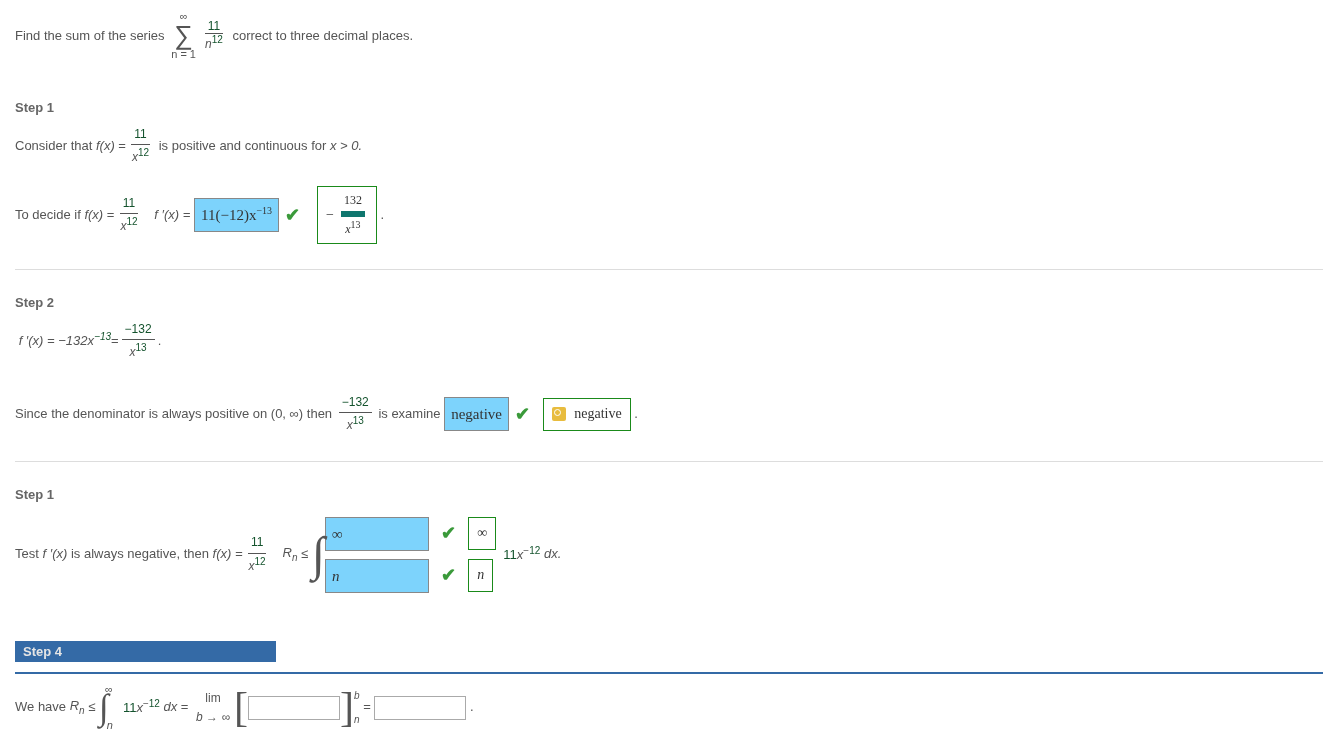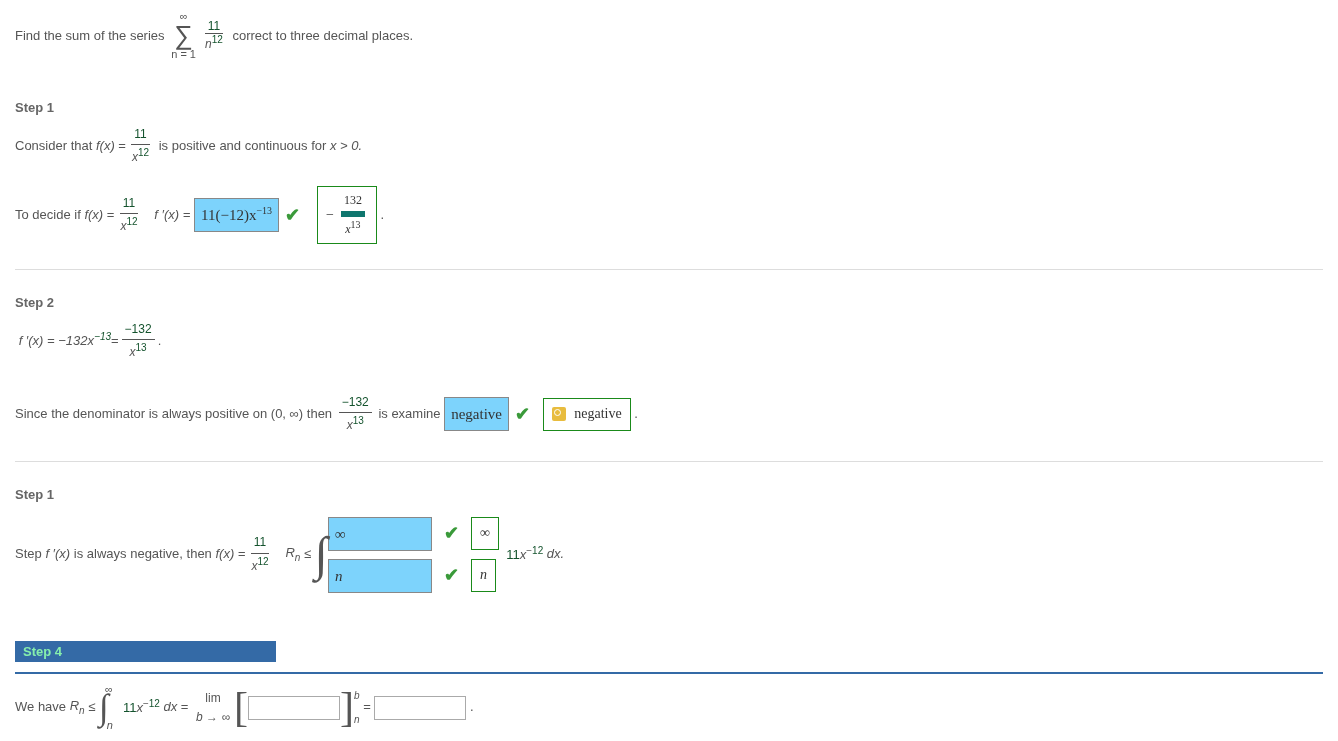--- a/index.html
+++ b/index.html
@@ -17,21 +17,21 @@
     margin-bottom: 40px;
   }
   .step-label {
     font-weight: bold;
     color: #666;
     margin-top: 10px;
     margin-bottom: 10px;
   }
   .step-label.active {
     background: #346aa6;
-    color: #86efac;
+    color: #e5e5e5;
     display: inline-block;
     padding: 3px 8px;
     width: 245px;
   }
   .divider {
     border: none;
     border-top: 1px solid #ddd;
     margin: 25px 0;
   }
   .divider-blue {
@@ -243,21 +243,21 @@
     <span>negative</span>
   </span>
   &nbsp;.
 </div>
 
 <hr class="divider">
 
 <div class="step-label">Step 1</div>
 
 <div class="line" style="margin-top:15px;">
-  <span>Step</span>&nbsp;
+  <span>Test</span>&nbsp;
   <span class="italic">f ′(x)</span>&nbsp;
   <span>is always negative, then</span>&nbsp;
   <span class="italic">f(x) =</span>
   <span class="frac">
     <span class="num red-num">11</span>
     <span class="den"><span class="italic">x</span><sup class="red-num">12</sup></span>
   </span>&nbsp;
   &nbsp;
   <span class="italic"><span>R</span><sub>n</sub></span>&nbsp;
   <span>≤</span>&nbsp;

